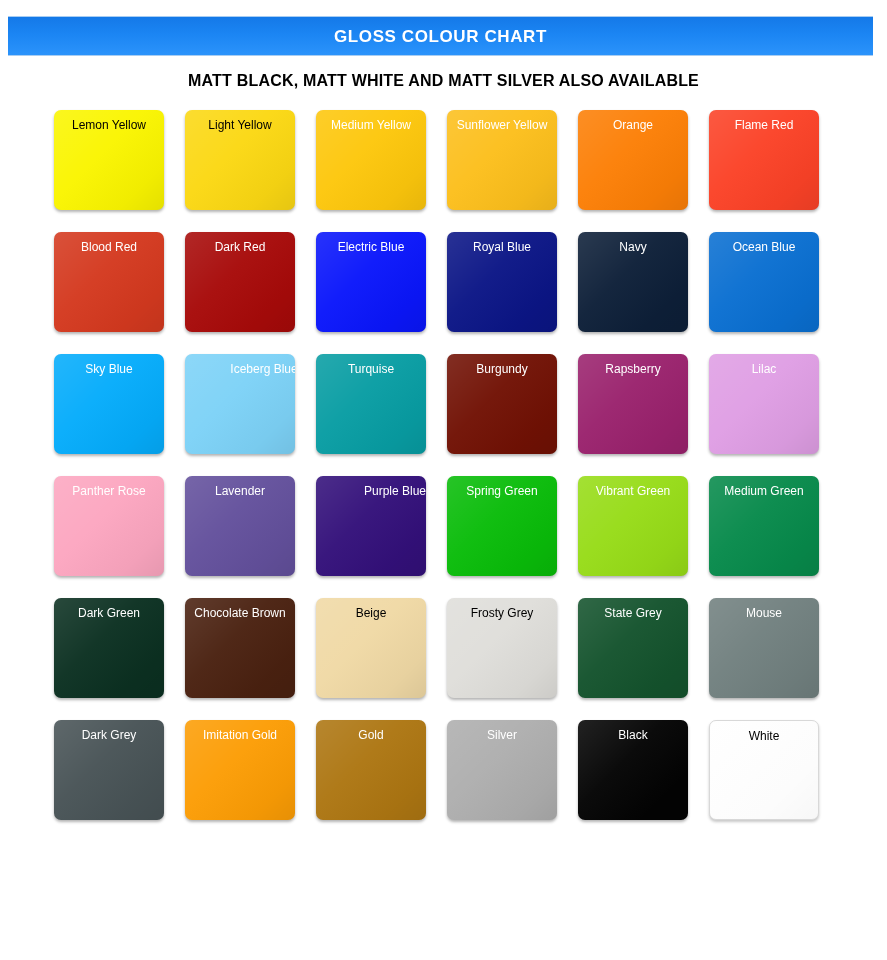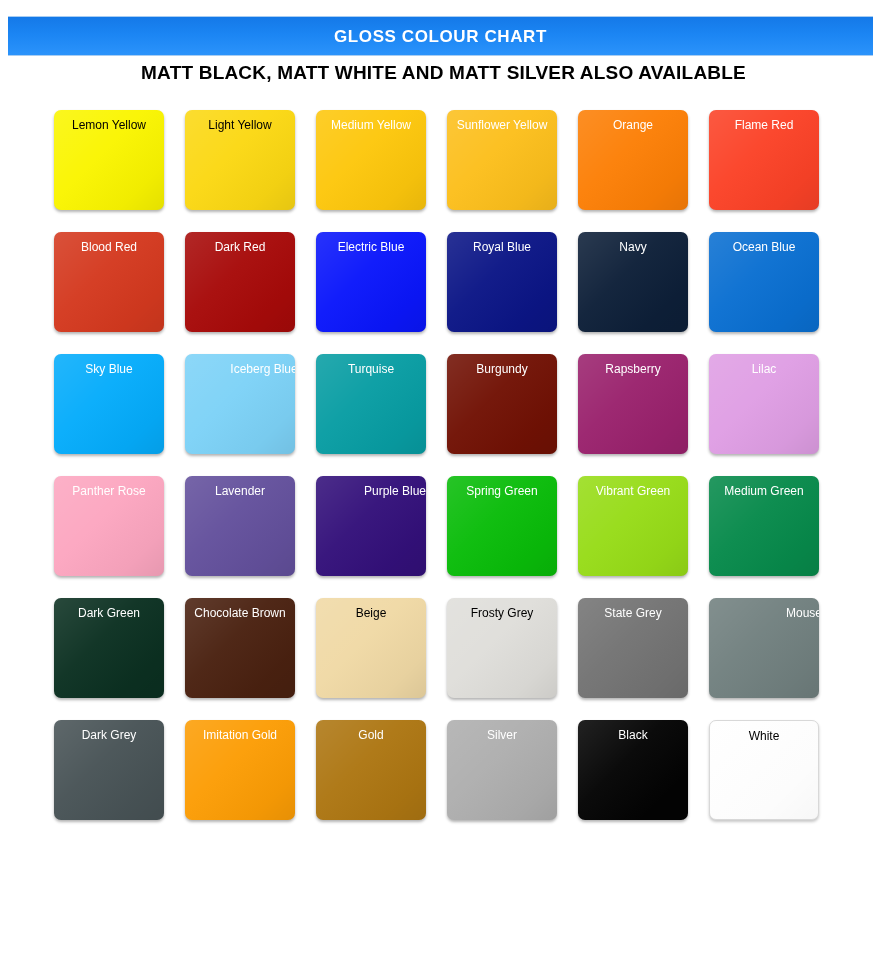--- a/index.html
+++ b/index.html
@@ -43,25 +43,25 @@
     font-weight: bold;
     letter-spacing: 0.6px;
     line-height: 1;
     font-family: "Liberation Sans", sans-serif;
   }
 
   
   .subtitle {
     position: absolute;
     left: 0;
-    top: 62px;
+    top: 72px;
     width: 887px;
     text-align: center;
     color: #000000;
-    font-size: 19px;
+    font-size: 16px;
     font-weight: bold;
     letter-spacing: 0.2px;
     font-family: "Liberation Sans", sans-serif;
   }
 
   
   .grid {
     position: absolute;
     left: 54px;
     top: 110px;
@@ -207,25 +207,25 @@
       </div>
       <div class="swatch" style="background: rgb(74, 33, 16);">
         <span class="swatch-label" style="color: rgb(255, 255, 255);">Chocolate Brown</span>
       </div>
       <div class="swatch" style="background: rgb(240, 217, 165);">
         <span class="swatch-label" style="color: rgb(0, 0, 0);">Beige</span>
       </div>
       <div class="swatch" style="background: rgb(223, 222, 218);">
         <span class="swatch-label" style="color: rgb(0, 0, 0);">Frosty Grey</span>
       </div>
-      <div class="swatch" style="background: #737373;">
+      <div class="swatch" style="background: #14532d;">
         <span class="swatch-label" style="color: rgb(255, 255, 255);">State Grey</span>
       </div>
       <div class="swatch" style="background: rgb(113, 128, 127);">
-        <span class="swatch-label" style="color: rgb(255, 255, 255); padding-left: 40px;">Mouse</span>
+        <span class="swatch-label" style="color: rgb(255, 255, 255);">Mouse</span>
       </div>
       <div class="swatch" style="background: rgb(72, 83, 86);">
         <span class="swatch-label" style="color: rgb(255, 255, 255);">Dark Grey</span>
       </div>
       <div class="swatch" style="background: rgb(252, 157, 5);">
         <span class="swatch-label" style="color: rgb(255, 255, 255);">Imitation Gold</span>
       </div>
       <div class="swatch" style="background: rgb(173, 118, 18);">
         <span class="swatch-label" style="color: rgb(255, 255, 255);">Gold</span>
       </div>

